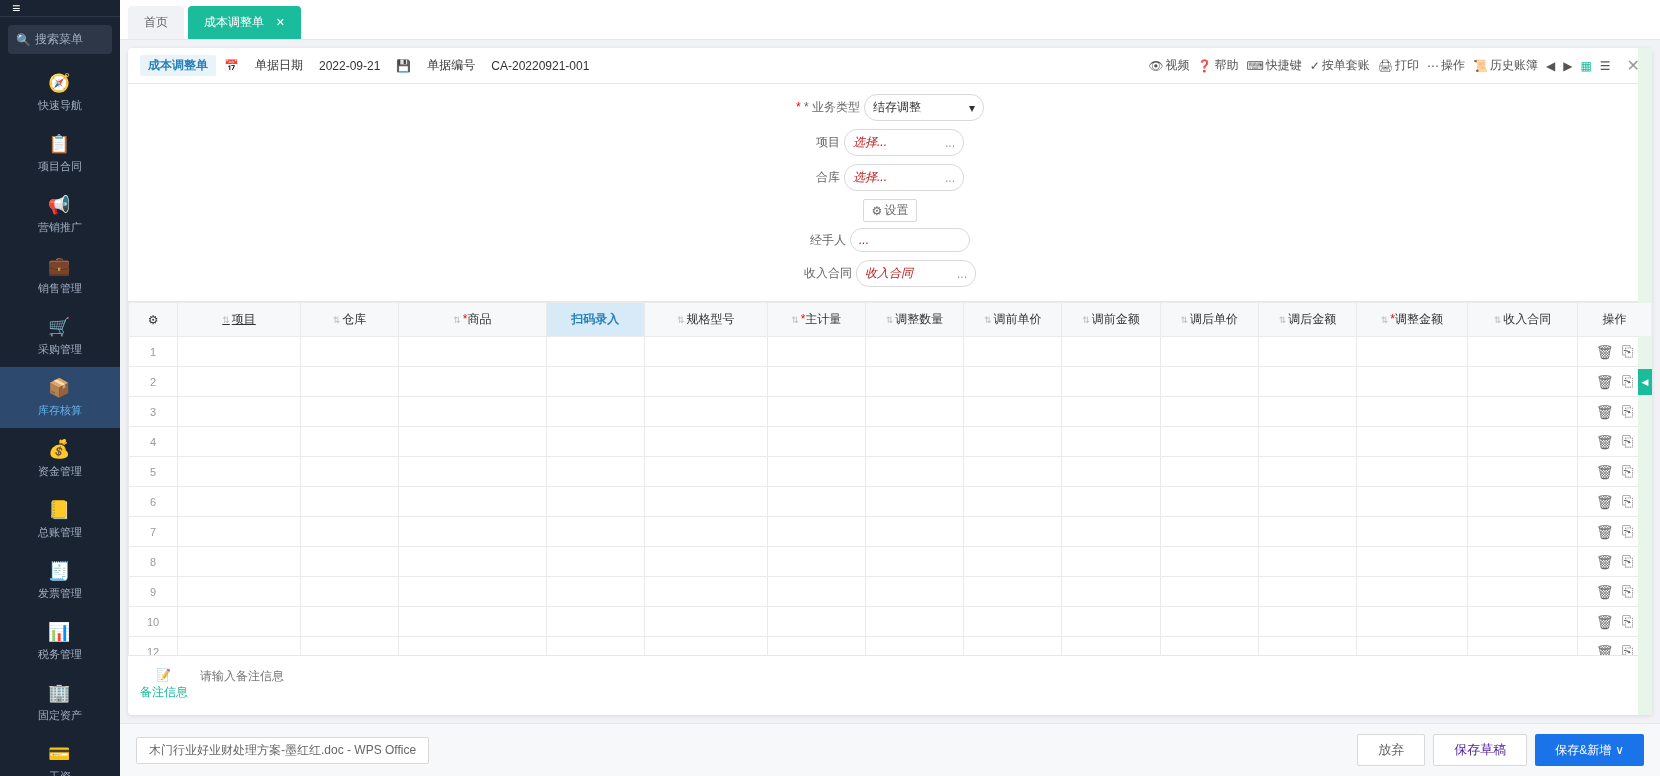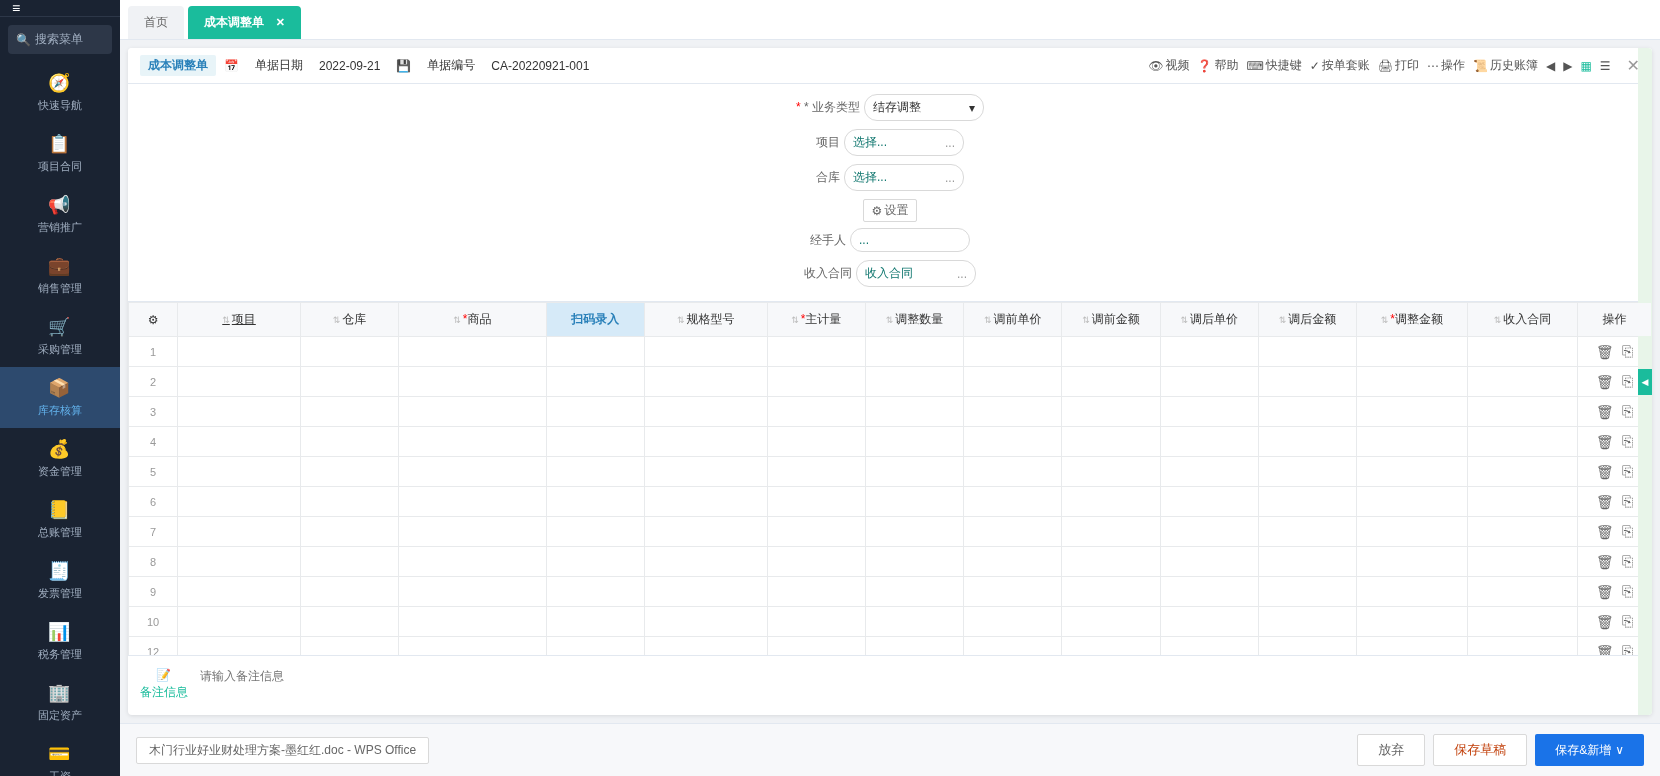--- a/index.html
+++ b/index.html
@@ -15,42 +15,42 @@
     .sidebar-item.active { background: #2d4a6e; color: #63b3ed; }
     .sidebar-item .icon { font-size: 18px; margin-bottom: 4px; }
     .sidebar-item .label { font-size: 11px; text-align: center; }
 
     
     .main-content { flex: 1; display: flex; flex-direction: column; background: #f0f2f5; overflow: hidden; }
 
     
     .tab-bar { background: #fff; height: 40px; display: flex; align-items: flex-end; padding: 0 8px; border-bottom: 1px solid #e2e8f0; }
     .tab { padding: 8px 16px; cursor: pointer; border-radius: 4px 4px 0 0; font-size: 13px; color: #666; background: #f0f2f5; margin-right: 4px; }
-    .tab.active { background: #1abc9c; color: #fff; font-weight: bold; }
+    .tab.active { background: #1abc9c; color: #fff; }
     .tab .close { margin-left: 8px; font-size: 11px; }
 
     
     .doc-window { flex: 1; background: #fff; margin: 8px; border-radius: 4px; box-shadow: 0 1px 4px rgba(0,0,0,0.1); display: flex; flex-direction: column; overflow: hidden; position: relative; }
     .doc-title-bar { background: #fff; border-bottom: 1px solid #e2e8f0; padding: 0 12px; height: 36px; display: flex; align-items: center; justify-content: space-between; }
     .doc-title-bar-left { display: flex; align-items: center; gap: 8px; }
     .doc-title-label { background: #e8f4f8; color: #2980b9; padding: 2px 8px; border-radius: 2px; font-size: 12px; font-weight: bold; }
     .doc-title-info { display: flex; align-items: center; gap: 16px; font-size: 12px; color: #333; }
     .doc-title-info span { display: flex; align-items: center; gap: 4px; }
     .doc-title-actions { display: flex; align-items: center; gap: 8px; font-size: 12px; color: #555; }
     .doc-title-actions span { cursor: pointer; display: flex; align-items: center; gap: 2px; }
     .close-btn { cursor: pointer; color: #999; font-size: 16px; margin-left: 8px; }
 
     
     .form-area { padding: 10px 12px 6px; border-bottom: 1px solid #e2e8f0; display: flex; flex-direction: column; gap: 6px; }
     .form-row { display: flex; align-items: center; gap: 8px; flex-direction: column; }
     .form-field { display: flex; align-items: center; gap: 4px; flex: 1; }
     .form-label { color: #666; font-size: 12px; white-space: nowrap; }
     .form-label.required::before { content: '* '; color: red; }
     .form-input { flex: 1; border: 1px solid #d9d9d9; border-radius: 13px; padding: 4px 8px; font-size: 12px; color: #333; background: #fff; display: flex; align-items: center; justify-content: space-between; min-width: 120px; cursor: pointer; }
-    .form-input .placeholder { color: #0f766e; }
+    .form-input .placeholder { color: #b91c1c; font-style: italic; }
     .form-input .dots { color: #999; }
     .selected-value { color: #333; }
 
     
     .table-container { flex: 1; overflow: auto; position: relative; }
     .data-table { width: 100%; border-collapse: collapse; }
     .data-table th { background: #f7f8fa; border: 1px solid #e8eaec; padding: 8px 4px; font-size: 12px; color: #333; font-weight: normal; text-align: center; white-space: nowrap; position: sticky; top: 0; z-index: 2; }
     .data-table th.highlight { background: #d6eaf8; color: #2980b9; font-weight: bold; }
     .data-table td { border: 1px solid #e8eaec; padding: 4px; height: 30px; font-size: 12px; text-align: center; }
     .row-num { color: #999; font-size: 11px; }
@@ -82,21 +82,21 @@
     .remarks-icon-wrap { display: flex; flex-direction: column; align-items: center; gap: 2px; color: #1abc9c; padding-top: 4px; }
     .remarks-input { flex: 1; border: none; outline: none; font-size: 12px; color: #999; resize: none; padding: 4px; }
 
     
     .bottom-bar { background: #f7f8fa; border-top: 1px solid #e2e8f0; padding: 10px 16px; display: flex; align-items: center; justify-content: space-between; }
     .taskbar { display: flex; align-items: center; gap: 8px; }
     .taskbar-item { background: #fff; border: 1px solid #d9d9d9; padding: 4px 12px; border-radius: 2px; font-size: 11px; color: #666; cursor: pointer; }
     .btn-group { display: flex; gap: 8px; }
     .btn { padding: 6px 20px; border-radius: 2px; border: none; cursor: pointer; font-size: 13px; }
     .btn-cancel { background: #fff; border: 1px solid #d9d9d9; color: #666; }
-    .btn-draft { background: #fff; border: 1px solid #d9d9d9; color: #c2410c; }
+    .btn-draft { background: #fff; border: 1px solid #d9d9d9; color: #4c1d95; }
     .btn-save-new { background: #1a73e8; color: #fff; display: flex; align-items: center; gap: 4px; }
 
     
     .sort-icon { color: #bbb; font-size: 9px; margin-right: 2px; }
 
     
     .settings-btn { background: #fff; border: 1px solid #d9d9d9; border-radius: 2px; padding: 2px 8px; cursor: pointer; color: #666; font-size: 11px; display: flex; align-items: center; gap: 2px; }
 
     
     ::-webkit-scrollbar { width: 6px; height: 6px; }

